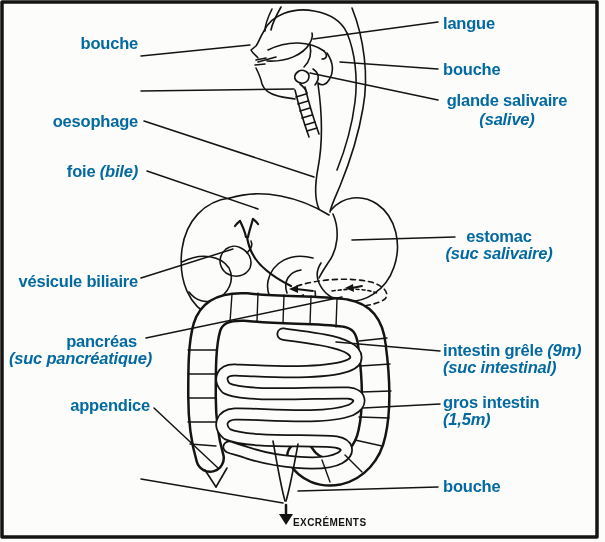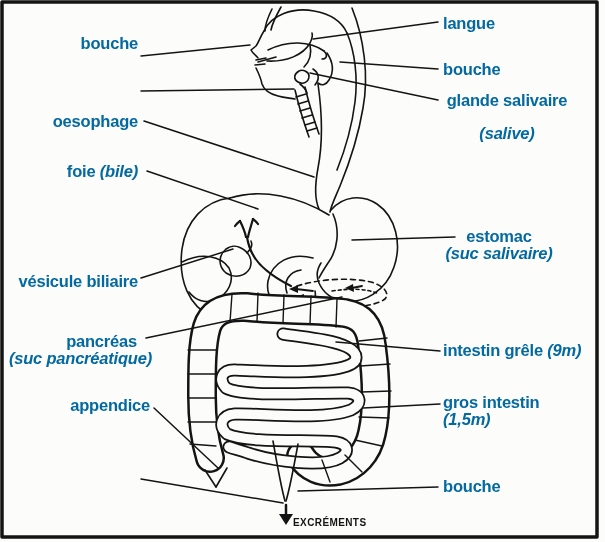--- a/index.html
+++ b/index.html
@@ -182,28 +182,29 @@
     <span style="padding-right:15px">pancréas</span>
     <span class="sub it">(suc pancréatique)</span>
   </div>
   <div class="lbl l-col" style="top:273px;left:0;width:138px"><span>vésicule biliaire</span></div>
   <div class="lbl l-col" style="top:397px;left:0;width:150px"><span>appendice</span></div>
 
   <div class="lbl r-col" style="top:15px;left:443px"><span>langue</span></div>
   <div class="lbl r-col" style="top:61px;left:443px"><span>bouche</span></div>
   <div class="lbl r-col ctr" style="top:92px;left:443px;width:128px">
     <span>glande salivaire</span>
-    <span class="sub it" style="margin-top:16px">(salive)</span>
+    <span class="sub it" style="margin-top:2px">(salive)</span>
   </div>
   <div class="lbl r-col ctr" style="top:228px;left:443px;width:112px">
     <span>estomac</span>
     <span class="sub it">(suc salivaire)</span>
   </div>
   <div class="lbl r-col" style="top:342px;left:443px">
     <span>intestin grêle</span>&nbsp;<span class="it">(9m)</span>
+    <span class="sub it">(suc intestinal)</span>
   </div>
   <div class="lbl r-col" style="top:394px;left:443px">
     <span>gros intestin</span>
     <span class="sub it">(1,5m)</span>
   </div>
   <div class="lbl r-col" style="top:478px;left:443px"><span>bouche</span></div>
 
   <div class="footer-txt" style="top:517px;left:293px"><span>EXCRÉMENTS</span></div>
 
 </div>

